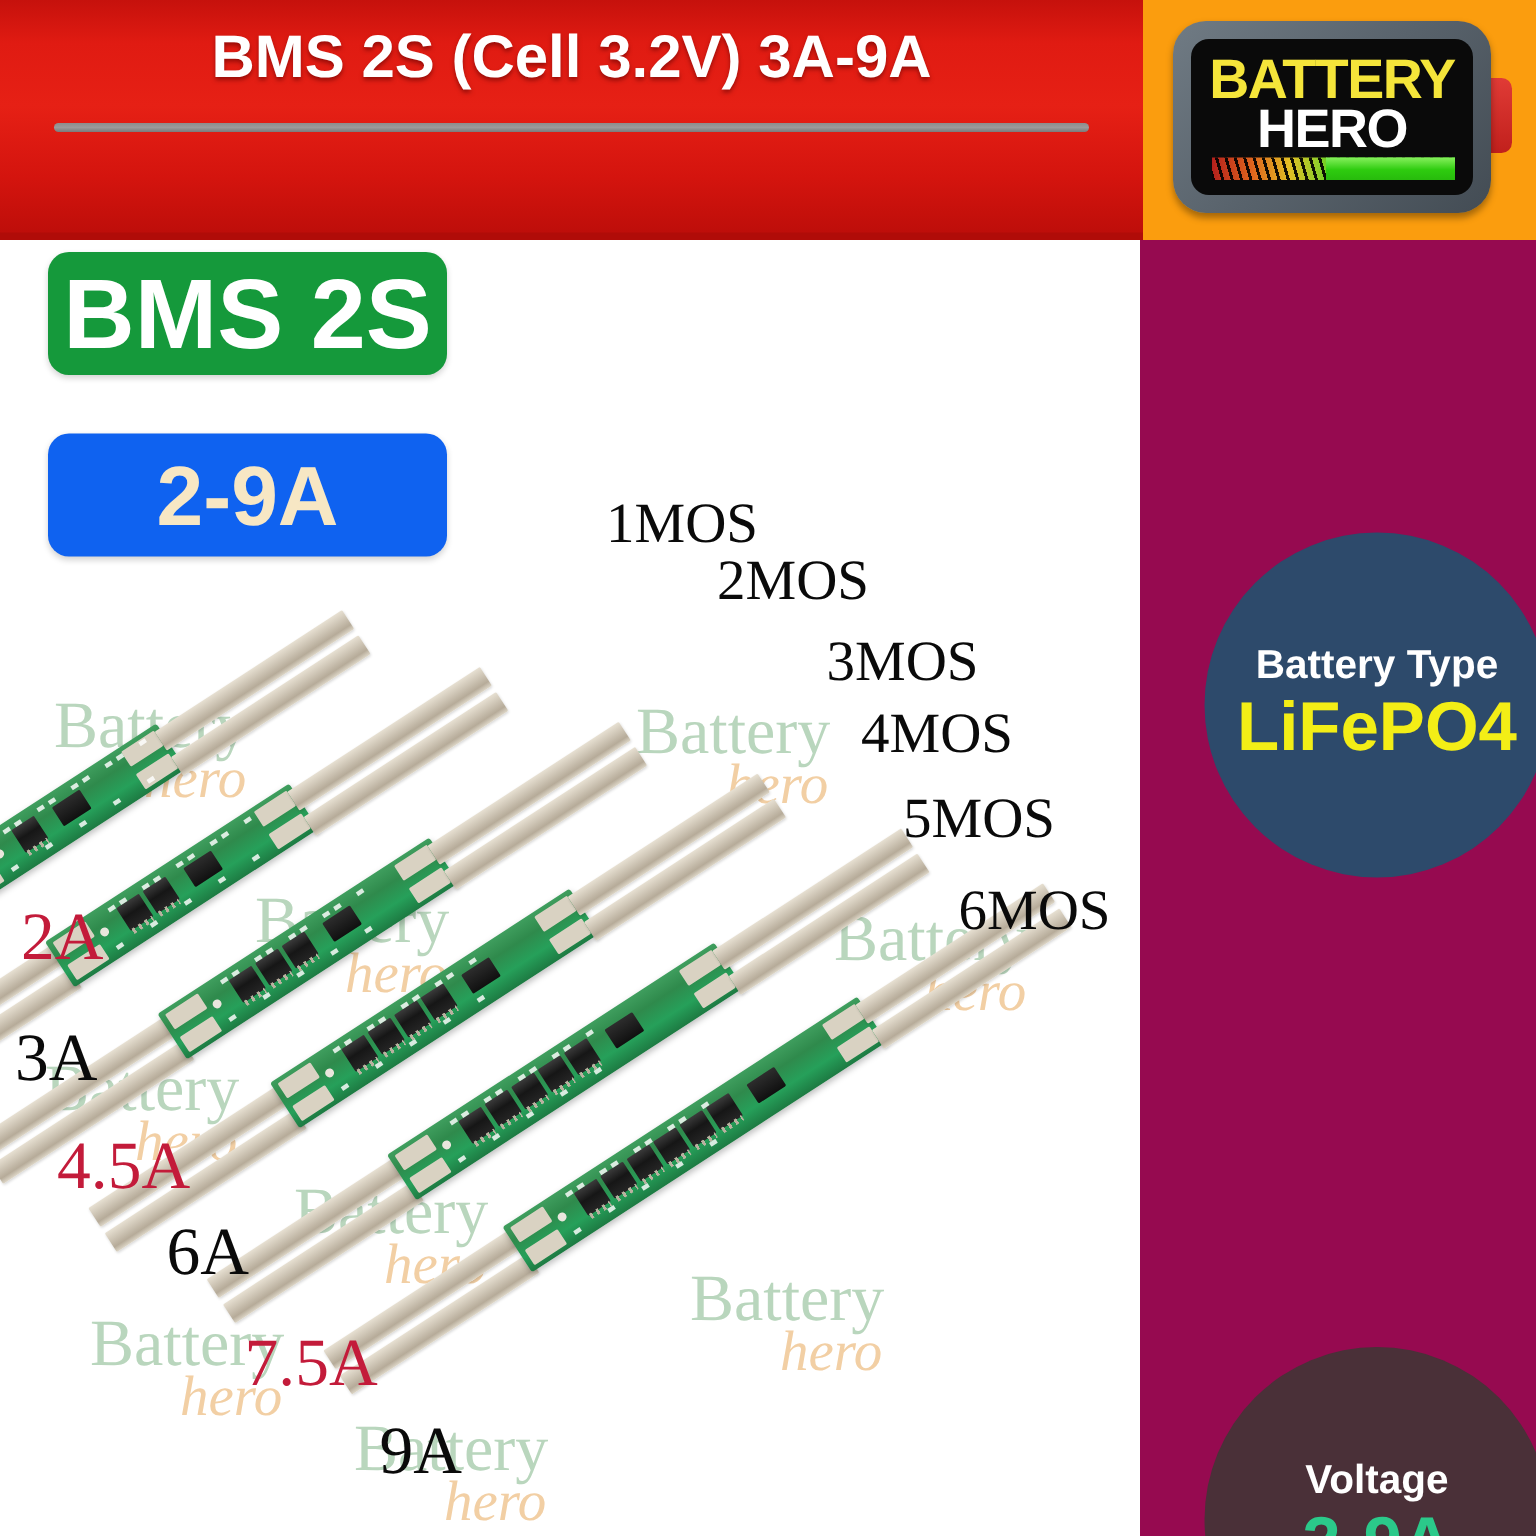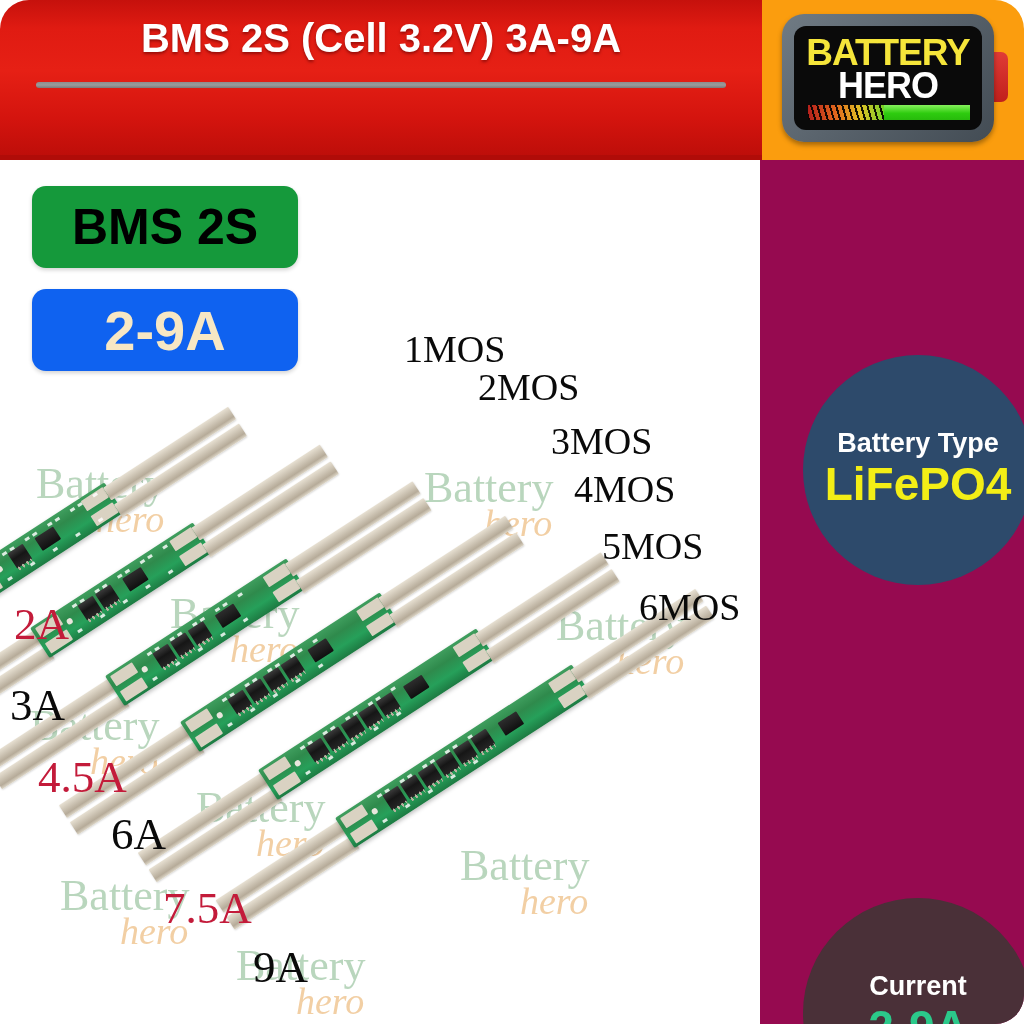--- a/index.html
+++ b/index.html
@@ -1,21 +1,21 @@
 <!DOCTYPE html>
 <html><head>
 <meta charset="utf-8">
 <style>
   html,body{margin:0;padding:0;}
   body{
     width:1024px;height:1024px;overflow:hidden;
     background:#ffffff;
     font-family:"Liberation Sans",sans-serif;
   }
-  .page{position:relative;width:1024px;height:1024px;overflow:hidden;background:#fff;border-radius:29px;}
+  .page{position:relative;width:1024px;height:1024px;overflow:hidden;background:#fff;}
 
   
   .header{position:absolute;left:0;top:0;width:1024px;height:165px;}
   .header-red{
     position:absolute;left:0;top:0;width:762px;height:160px;
     background:linear-gradient(180deg,#c6110c 0%,#e01b12 18%,#e62015 44%,#d4140e 74%,#bb0d09 100%);
     box-sizing:border-box;
   }
   .header-red:after{
     content:"";position:absolute;left:0;right:0;bottom:0;height:5px;background:#b00c08;
@@ -99,22 +99,22 @@
   .spec-label{color:#ffffff;font-size:27px;font-weight:bold;line-height:1.1;}
   .spec-value{font-size:46px;font-weight:bold;line-height:1.15;margin-top:0;}
 
   
   .badge{
     position:absolute;border-radius:14px;
     display:flex;align-items:center;justify-content:center;
     font-weight:bold;box-shadow:0 2px 4px rgba(0,0,0,.18);
   }
   .badge-green{
-    left:32px;top:186px;width:266px;height:82px;
-    background:#15993b;color:#000000;font-size:50px;
+    left:32px;top:168px;width:266px;height:82px;
+    background:#15993b;color:#ffffff;font-size:66px;
   }
   .badge-blue{
     left:32px;top:289px;width:266px;height:82px;
     background:#0f62f0;color:#f7e7c4;font-size:56px;
   }
 
   
   .photo{position:absolute;left:0;top:165px;width:760px;height:859px;overflow:hidden;background:#fff;}
 
   
@@ -178,21 +178,21 @@
 
   <div class="sidebar" id="sidebar" style="background: rgb(150, 10, 80);">
       <div class="spec" style="top: 195px;">
         <div class="spec-circle" style="background: rgb(45, 74, 107);">
           <div class="spec-label">Battery Type</div>
           <div class="spec-value" style="color: rgb(243, 238, 22);">LiFePO4</div>
         </div>
       </div>
       <div class="spec" style="top: 738px;">
         <div class="spec-circle" style="background: rgb(74, 48, 56);">
-          <div class="spec-label">Current</div>
+          <div class="spec-label">Voltage</div>
           <div class="spec-value" style="color: rgb(43, 201, 138);">2-9A</div>
         </div>
       </div>
     </div>
 
   <div class="photo" id="photo">
       <div class="wm" style="left: 36px; top: 293px;"><span class="b">Battery</span><span class="h">hero</span></div>
       <div class="wm" style="left: 424px; top: 297px;"><span class="b">Battery</span><span class="h">hero</span></div>
       <div class="wm" style="left: 170px; top: 423px;"><span class="b">Battery</span><span class="h">hero</span></div>
       <div class="wm" style="left: 556px; top: 435px;"><span class="b">Battery</span><span class="h">hero</span></div>

